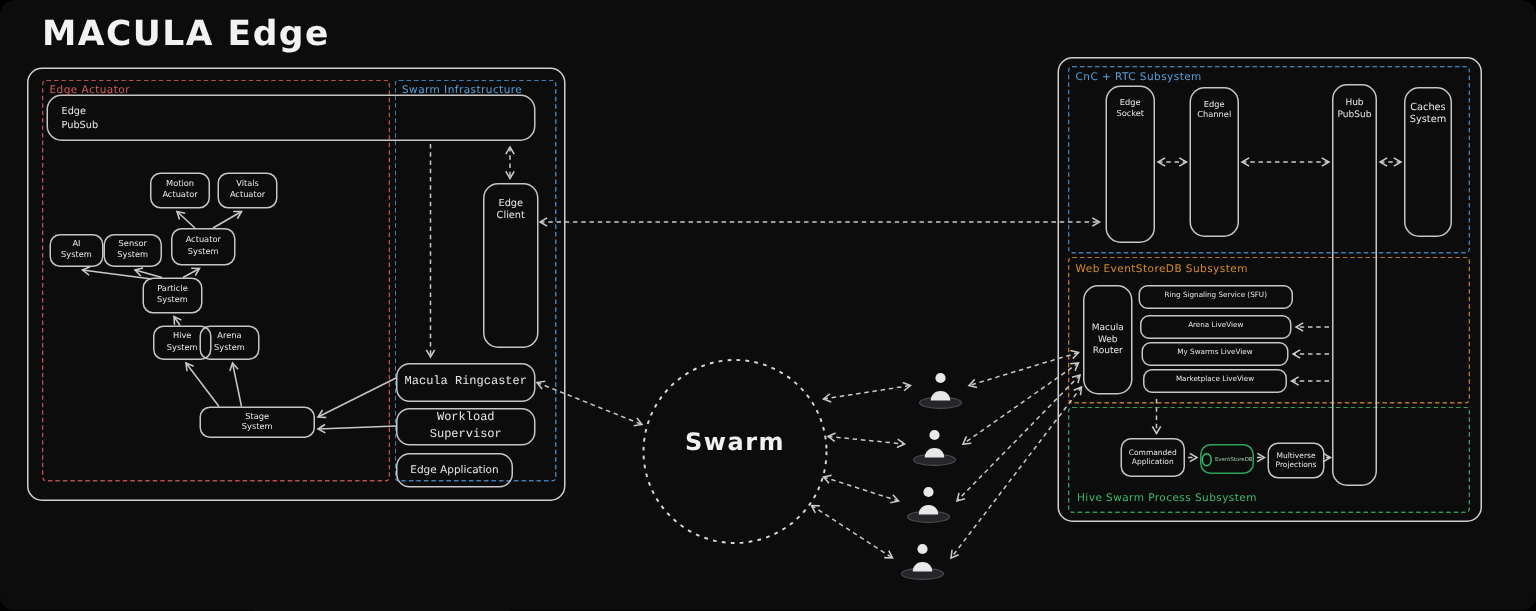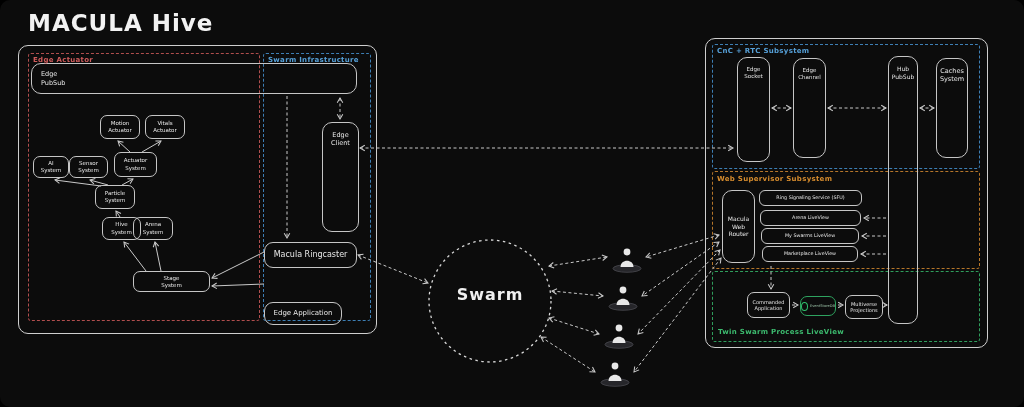--- a/index.html
+++ b/index.html
@@ -5,62 +5,62 @@
   html,body{margin:0;padding:0;background:#000;}
   .stage{position:relative;width:1024px;height:407px;background:#0c0c0c;border-radius:10px;
          overflow:hidden;font-family:"DejaVu Sans",sans-serif;color:#e8e8e8;}
   .title{position:absolute;z-index:5;color:#f2f2f2;font-size:23px;font-weight:bold;letter-spacing:1px;}
   .outer{position:absolute;z-index:1;border:1.5px solid #cfcfcf;border-radius:10px;}
   .region{position:absolute;z-index:1;border:1px dashed;border-radius:3px;}
   .region.red{border-color:#b14e4e;}
   .region.blue{border-color:#3d7fb5;}
   .region.orange{border-color:#b5762a;}
   .region.green{border-color:#2f9e5c;}
-  .rlabel{position:absolute;z-index:5;font-size:7px;font-weight:bold;letter-spacing:.3px;}
+  .rlabel{position:absolute;z-index:5;font-size:7px;font-weight:normal;letter-spacing:.3px;}
   .rlabel.red{color:#d05c5c;}
   .rlabel.blue{color:#56a0d8;}
   .rlabel.orange{color:#d68c2e;}
   .rlabel.green{color:#3cba6e;}
   .node{position:absolute;z-index:3;border:1px solid #c6c6c6;border-radius:7px;background:transparent;
         display:flex;align-items:center;justify-content:center;text-align:center;
         font-size:5.5px;line-height:1.3;white-space:pre-line;color:#e8e8e8;box-sizing:border-box;}
   .node.toplab{align-items:flex-start;padding-top:8px;}
   .node.leftlab{justify-content:flex-start;padding-left:9px;text-align:left;font-size:6.5px;}
-  .node.mid{font-size:8px;}
+  .node.mid{font-size:8px;font-family:Liberation Mono, monospace;}
   .node.row{font-size:4.8px;border-radius:6px;}
   .node.esbox{border-color:#2ea35f;gap:2px;}
   .es-dot{width:7px;height:7px;border-radius:50%;border:1.6px solid #2ebd6b;display:inline-block;}
   .es-text{font-size:3.6px;color:#9fc7ab;}
   .ring-label{position:absolute;z-index:4;text-align:center;color:#f0f0f0;}
   .ring-label .l1{font-size:19px;font-weight:bold;letter-spacing:2px;}
   .ring-label .l2{font-size:16px;font-weight:bold;margin-top:4px;letter-spacing:1px;}
   .user{position:absolute;z-index:3;}
   svg.links{position:absolute;left:0;top:0;z-index:2;}
 </style>
 </head>
 <body>
 
 <div class="stage">
 
-  <div class="title" style="left:28px;top:10px;">MACULA Hive</div>
+  <div class="title" style="left:28px;top:10px;">MACULA Edge</div>
 
   <div class="outer" style="left:18px;top:45px;width:357px;height:287px;"></div>
   <div class="outer" style="left:705px;top:38px;width:281px;height:308px;"></div>
 
   <div class="region red" style="left:28px;top:53px;width:230px;height:266px;"></div>
   <div class="region blue" style="left:263px;top:53px;width:106px;height:266px;"></div>
   <div class="region blue" style="left:712px;top:44px;width:266px;height:123px;"></div>
   <div class="region orange" style="left:712px;top:171px;width:266px;height:96px;"></div>
   <div class="region green" style="left:712px;top:271px;width:266px;height:69px;"></div>
 
   <div class="rlabel red" style="left:33px;top:56px;">Edge Actuator</div>
   <div class="rlabel blue" style="left:268px;top:56px;">Swarm Infrastructure</div>
   <div class="rlabel blue" style="left:717px;top:47px;">CnC + RTC Subsystem</div>
-  <div class="rlabel orange" style="left:717px;top:175px;">Web Supervisor Subsystem</div>
-  <div class="rlabel green" style="left:718px;top:328px;">Twin Swarm Process LiveView</div>
+  <div class="rlabel orange" style="left:717px;top:175px;">Web EventStoreDB Subsystem</div>
+  <div class="rlabel green" style="left:718px;top:328px;">Hive Swarm Process Subsystem</div>
 
   <svg class="links" width="1024" height="407" viewBox="0 0 1024 407">
     <defs>
       <marker id="arr" viewBox="0 0 10 10" refX="7.5" refY="5" markerWidth="8" markerHeight="8" orient="auto-start-reverse" markerUnits="userSpaceOnUse">
         <path d="M1.5,1.5 L7.5,5 L1.5,8.5" fill="none" stroke="#c9c9c9" stroke-width="1.3"></path>
       </marker>
     </defs>
     <g stroke="#c9c9c9" stroke-width="1" fill="none">
       <line x1="130" y1="152" x2="118" y2="141" marker-end="url(#arr)"></line>
       <line x1="142" y1="152" x2="161" y2="141" marker-end="url(#arr)"></line>
@@ -127,20 +127,21 @@
   <div class="node" style="left:102px;top:217px;width:39px;height:23px;">Hive
 System</div>
   <div class="node" style="left:133px;top:217px;width:40px;height:23px;">Arena
 System</div>
   <div class="node" style="left:133px;top:271px;width:77px;height:21px;line-height:1.15;">Stage
 System</div>
 
   <div class="node toplab" style="left:322px;top:122px;width:37px;height:110px;border-radius:10px;font-size:6.5px;">Edge
 Client</div>
   <div class="node mid" style="left:264px;top:242px;width:93px;height:26px;border-radius:9px;">Macula Ringcaster</div>
+  <div class="node mid" style="left:264px;top:272px;width:93px;height:25px;border-radius:9px;">Workload Supervisor</div>
   <div class="node" style="left:264px;top:302px;width:78px;height:23px;border-radius:9px;font-size:7px;">Edge Application</div>
 
   <div class="ring-label" style="left:430px;top:281px;width:120px;">
     <div class="l2">Swarm</div>
   </div>
 
   <div class="user" style="left:610px;top:245px;">
     <svg width="34" height="28" viewBox="0 0 34 28">
         <ellipse cx="17" cy="23.5" rx="14" ry="3.8" fill="#26262a" stroke="#4a4a50" stroke-width="0.8"></ellipse>
         <circle cx="17" cy="7" r="3.4" fill="#e8e8e8"></circle>

